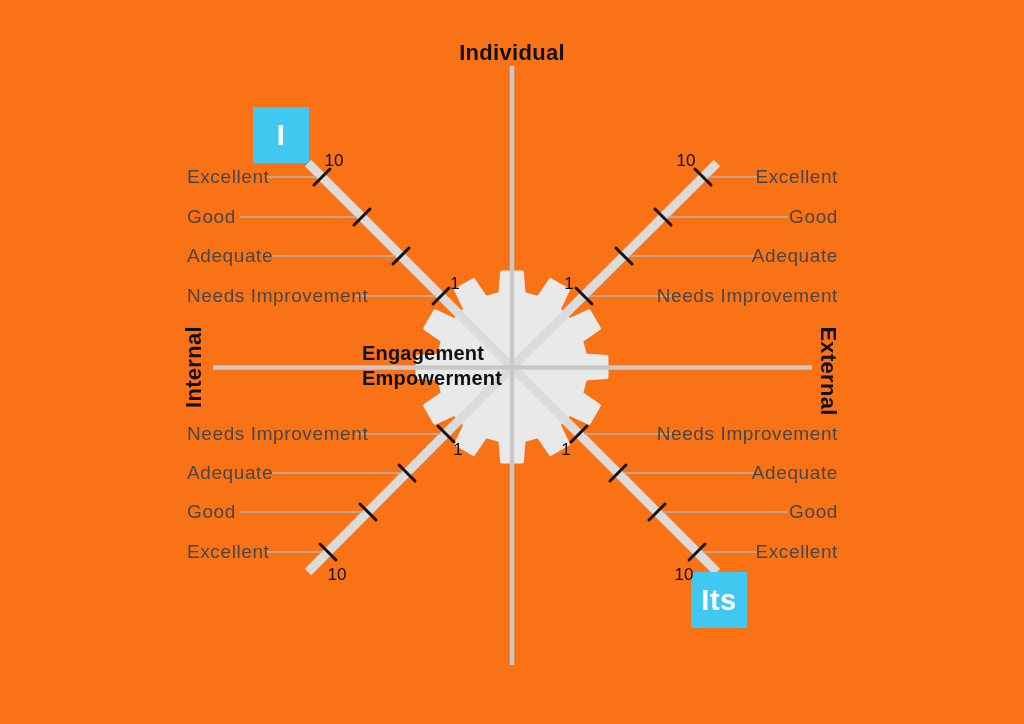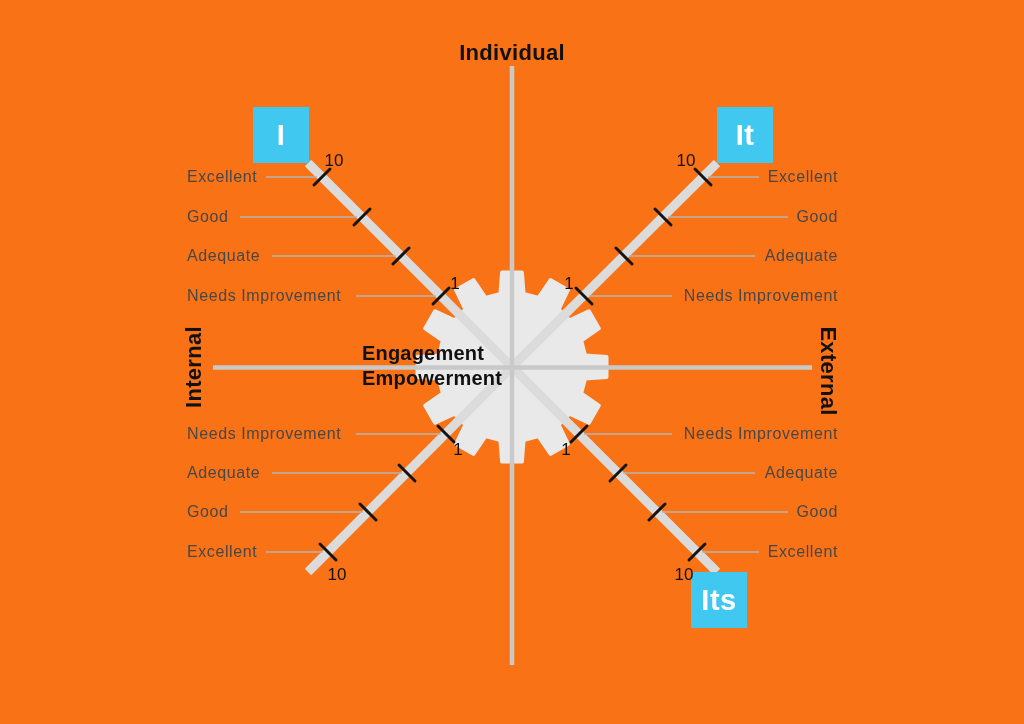--- a/index.html
+++ b/index.html
@@ -3,21 +3,21 @@
 <meta charset="utf-8">
 <style>
   html,body{margin:0;padding:0;background:#ffffff;}
   .stage{
     position:relative;width:1024px;height:724px;background:#f97316;overflow:hidden;
     font-family:"Liberation Sans", sans-serif;
   }
   .stage svg{position:absolute;left:0;top:0;}
   .txt{position:absolute;white-space:nowrap;}
   .rating{
-    font-size:16px;color:#474747;letter-spacing:0.6px;height:22px;line-height:22px;
+    font-size:19px;color:#474747;letter-spacing:0.6px;height:22px;line-height:22px;
   }
   .rating.left{left:187px;text-align:left;}
   .rating.right{right:186px;text-align:right;}
   .num{
     font-size:17px;font-weight:normal;color:#111111;width:30px;text-align:center;
     height:22px;line-height:22px;
   }
   .badge{
     position:absolute;width:56px;height:56px;background:#41C8F0;color:#ffffff;
     font-weight:bold;font-size:29px;text-align:center;line-height:56px;letter-spacing:0.5px;
@@ -99,21 +99,20 @@
   <div class="txt axis-label" style="left:362px;top:39px;">Individual</div>
   <div class="txt axis-label rot-left" style="left:44px;top:353px;">Internal</div>
   <div class="txt axis-label rot-right" style="left:678px;top:357px;">External</div>
 
   <div class="center-text">
     <div>Engagement</div>
     <div>Empowerment</div>
   </div>
 
   <div class="badge" style="left:253px;top:107px;">I</div>
-  <div class="badge" style="left:717px;top:107px;">It</div>
   <div class="badge" style="left:691px;top:572px;">Its</div>
 
   <div class="txt rating left" style="top:166px;">Excellent</div>
   <div class="txt rating left" style="top:206px;">Good</div>
   <div class="txt rating left" style="top:245px;">Adequate</div>
   <div class="txt rating left" style="top:285px;">Needs Improvement</div>
 
   <div class="txt rating right" style="top:166px;">Excellent</div>
   <div class="txt rating right" style="top:206px;">Good</div>
   <div class="txt rating right" style="top:245px;">Adequate</div>

